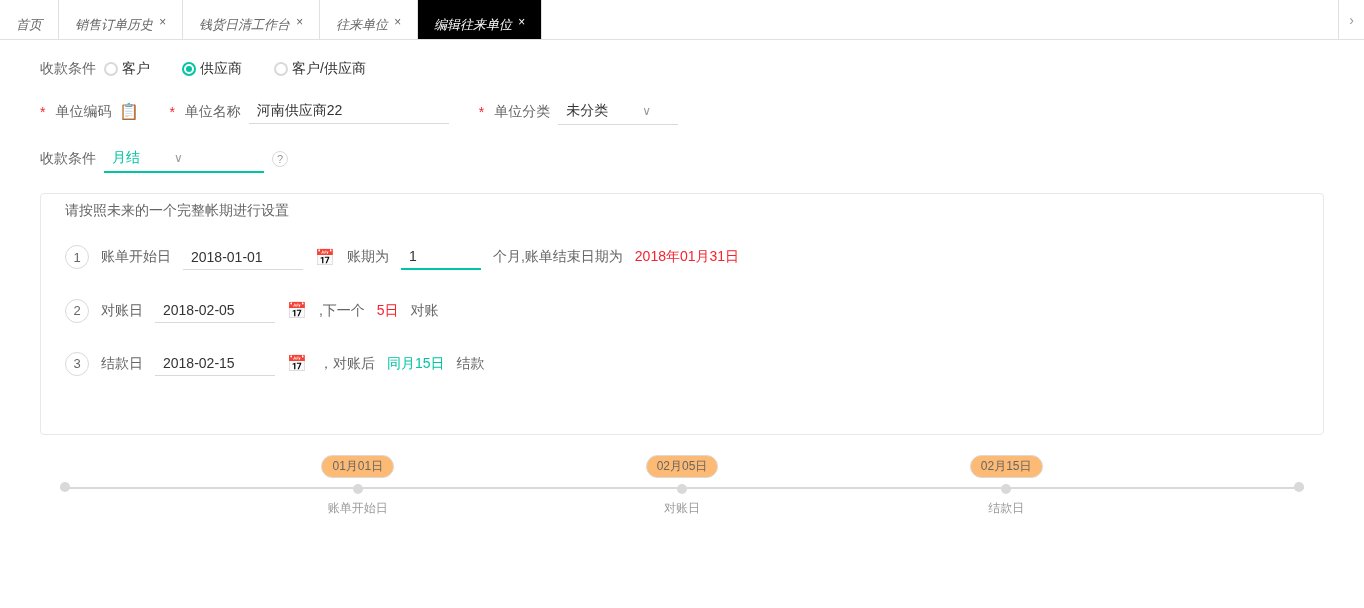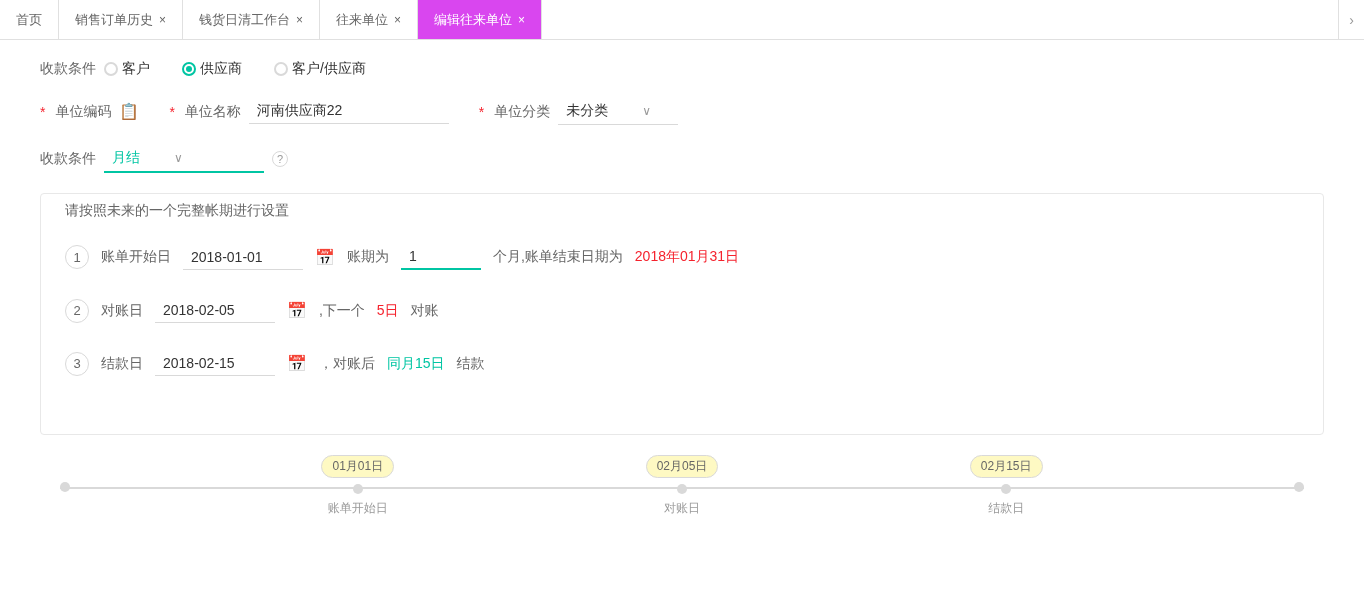--- a/index.html
+++ b/index.html
@@ -8,31 +8,32 @@
     
     .tab-bar {
       display: flex;
       align-items: stretch;
       background: #fff;
       border-bottom: 1px solid #e0e0e0;
       height: 40px;
     }
     .tab-item {
       display: flex;
-      align-items: center;
+      align-items: flex-start;
       padding: 16px 16px;
       cursor: pointer;
       color: #666;
       font-size: 13px;
       border-right: 1px solid #e0e0e0;
       white-space: nowrap;
       gap: 6px;
+      font-style: italic;
     }
     .tab-item.active {
-      background: #d946ef;
+      background: #000000;
       color: #fff;
     }
     .tab-item .close-icon {
       font-size: 12px;
       line-height: 1;
       cursor: pointer;
     }
     .tab-arrow {
       display: flex;
       align-items: center;
@@ -201,21 +202,21 @@
       color: #666;
       margin-bottom: 20px;
       line-height: 1.8;
     }
     .timeline-badge {
       border: 1px solid #d9d9d9;
       border-radius: 16px;
       padding: 2px 10px;
       font-size: 12px;
       color: #666;
-      background: #fef9c3;
+      background: #fdba74;
       white-space: nowrap;
       margin-bottom: 6px;
     }
     .timeline-label {
       font-size: 12px;
       color: #999;
       margin-top: 6px;
     }
     .help-icon {
       display: inline-flex;

